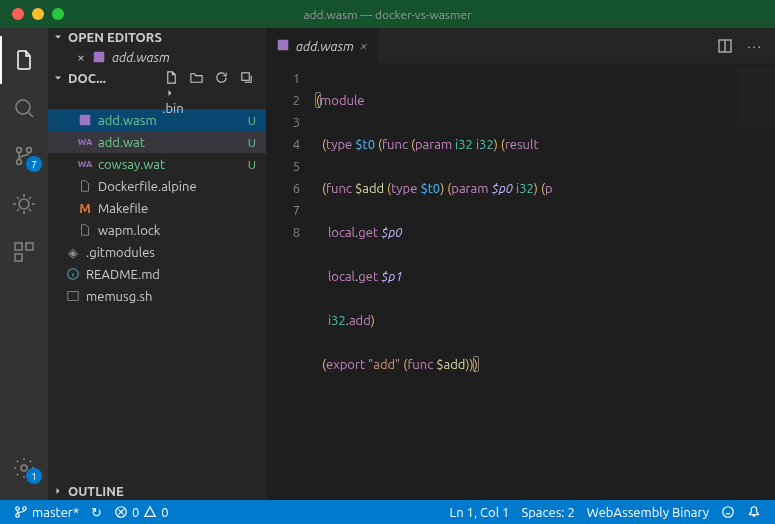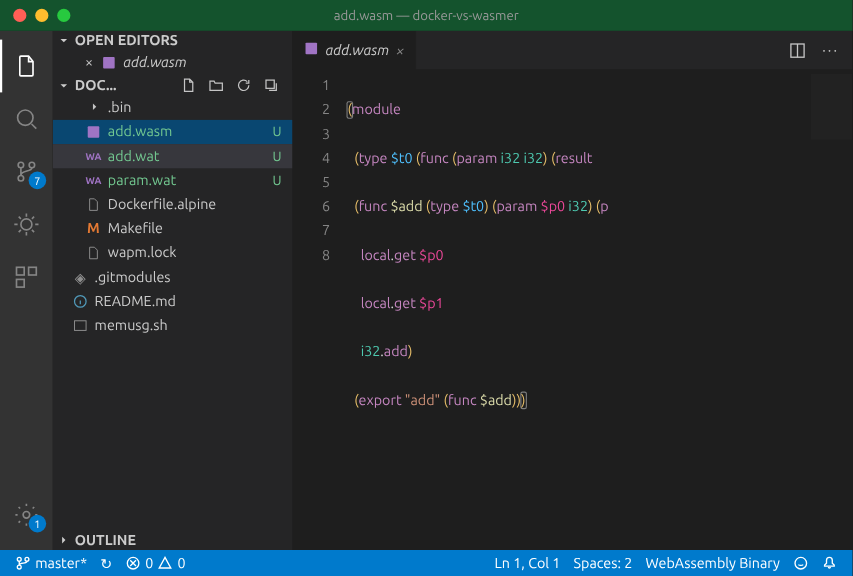--- a/index.html
+++ b/index.html
@@ -35,42 +35,42 @@
     
     .tree { font-size: 13px; }
     .tree-item { display: flex; align-items: center; padding: 2px 0 2px 28px; height: 22px; cursor: pointer; }
     .tree-item.nested { padding-left: 16px; }
     .tree-item.selected { background: #094771; }
     .tree-item.sel2 { background: #37373d; }
     .tree-item .ficon { width: 18px; display: inline-flex; justify-content: center; margin-right: 4px; }
     .tree-item .label { flex: 1; overflow: hidden; text-overflow: ellipsis; white-space: nowrap; }
     .tree-item .status { margin-right: 10px; color: #73c991; font-size: 12px; }
     .tree-item.unt .label { color: #73c991; }
-    .folder-sub { padding-left: 32px; display: flex; align-items: center; height: 22px; }
+    .folder-sub { padding-left: 32px; display: flex; align-items: center; height: 22px; flex-direction: column; }
     
     .outline-sect { margin-top: auto; }
     
     
     .editor { flex: 1; background: #1e1e1e; display: flex; flex-direction: column; overflow: hidden; }
     .tabs { background: #252526; display: flex; align-items: stretch; height: 35px; }
     .tab { display: flex; align-items: center; padding: 0 10px; gap: 6px; background: #1e1e1e; border-right: 1px solid #252526; font-style: italic; }
     .tab .tab-close { color: #888; font-size: 14px; cursor: pointer; }
     .tab-actions { margin-left: auto; display: flex; align-items: center; gap: 14px; padding-right: 12px; color: #c5c5c5; }
     
     .code-area { flex: 1; display: flex; font-family: Menlo, Monaco, 'Courier New', monospace; font-size: 13px; line-height: 22px; padding-top: 4px; position: relative; }
     .minimap { position: absolute; right: 0; top: 4px; width: 38px; height: 60px; background: #252525; opacity: 0.6; }
     .gutter { width: 50px; text-align: right; padding-right: 16px; color: #858585; }
     .code { white-space: pre; color: #d4d4d4; }
     
     .pn { color: #e8bf6a; } 
     .kw { color: #c586c0; } 
     .id { color: #4fc1ff; } 
     .ty { color: #4ec9b0; } 
     .fn { color: #dcdcaa; } 
-    .vr { color: #ec4899; } 
+    .vr { color: #c4b5fd; font-style: italic; } 
     .st { color: #ce9178; } 
     .op { color: #d4d4d4; }
     .hl { box-shadow: 0 0 0 1px #7f7f7f; border-radius: 1px;}
     
     
     .statusbar { height: 24px; background: #007acc; color: #fff; display: flex; align-items: flex-start; font-size: 12px; padding: 0 8px; }
     .sb-item { display: inline-flex; align-items: center; padding: 0 6px; gap: 4px; cursor: pointer; height: 100%; }
     .sb-spacer { flex: 1; }
     
     
@@ -200,21 +200,21 @@
         <span class="label">add.wasm</span>
         <span class="status">U</span>
       </div>
       <div class="tree-item sel2 unt">
         <span class="ficon c-purple" style="font-size:9px;font-weight:bold;">WA</span>
         <span class="label">add.wat</span>
         <span class="status">U</span>
       </div>
       <div class="tree-item unt">
         <span class="ficon c-purple" style="font-size:9px;font-weight:bold;">WA</span>
-        <span class="label">param.wat</span>
+        <span class="label">cowsay.wat</span>
         <span class="status">U</span>
       </div>
       <div class="tree-item">
         <span class="ficon c-gray">
             <svg width="14" height="14" viewBox="0 0 16 16" fill="none" stroke="currentColor">
               <path d="M9 2H4v12h8V5l-3-3z"></path>
             </svg>
           </span>
         <span class="label">Dockerfile.alpine</span>
       </div>

